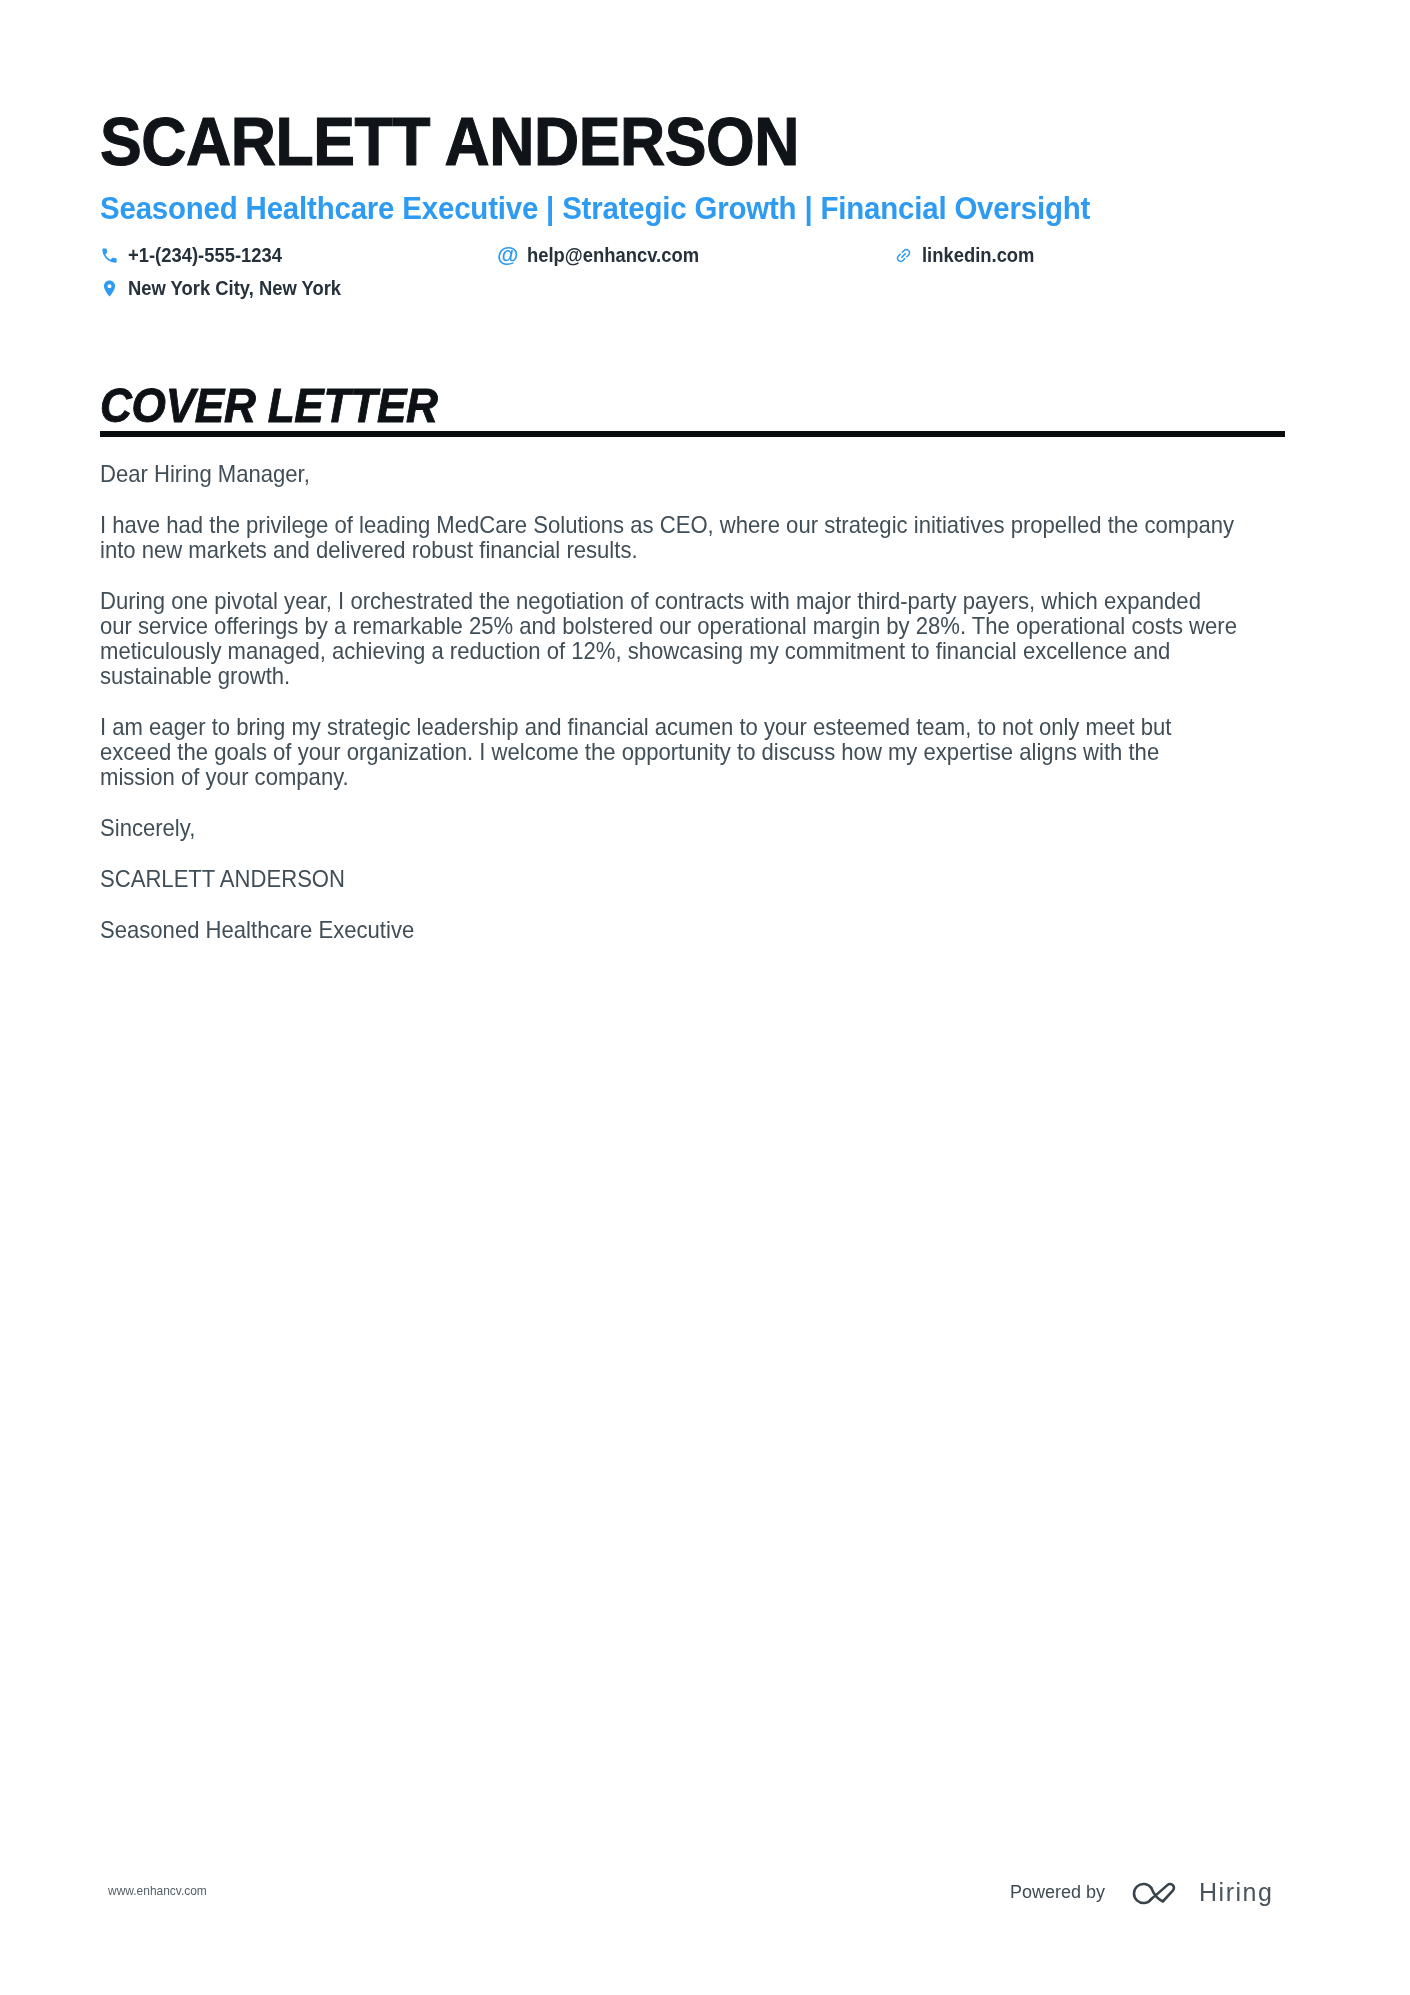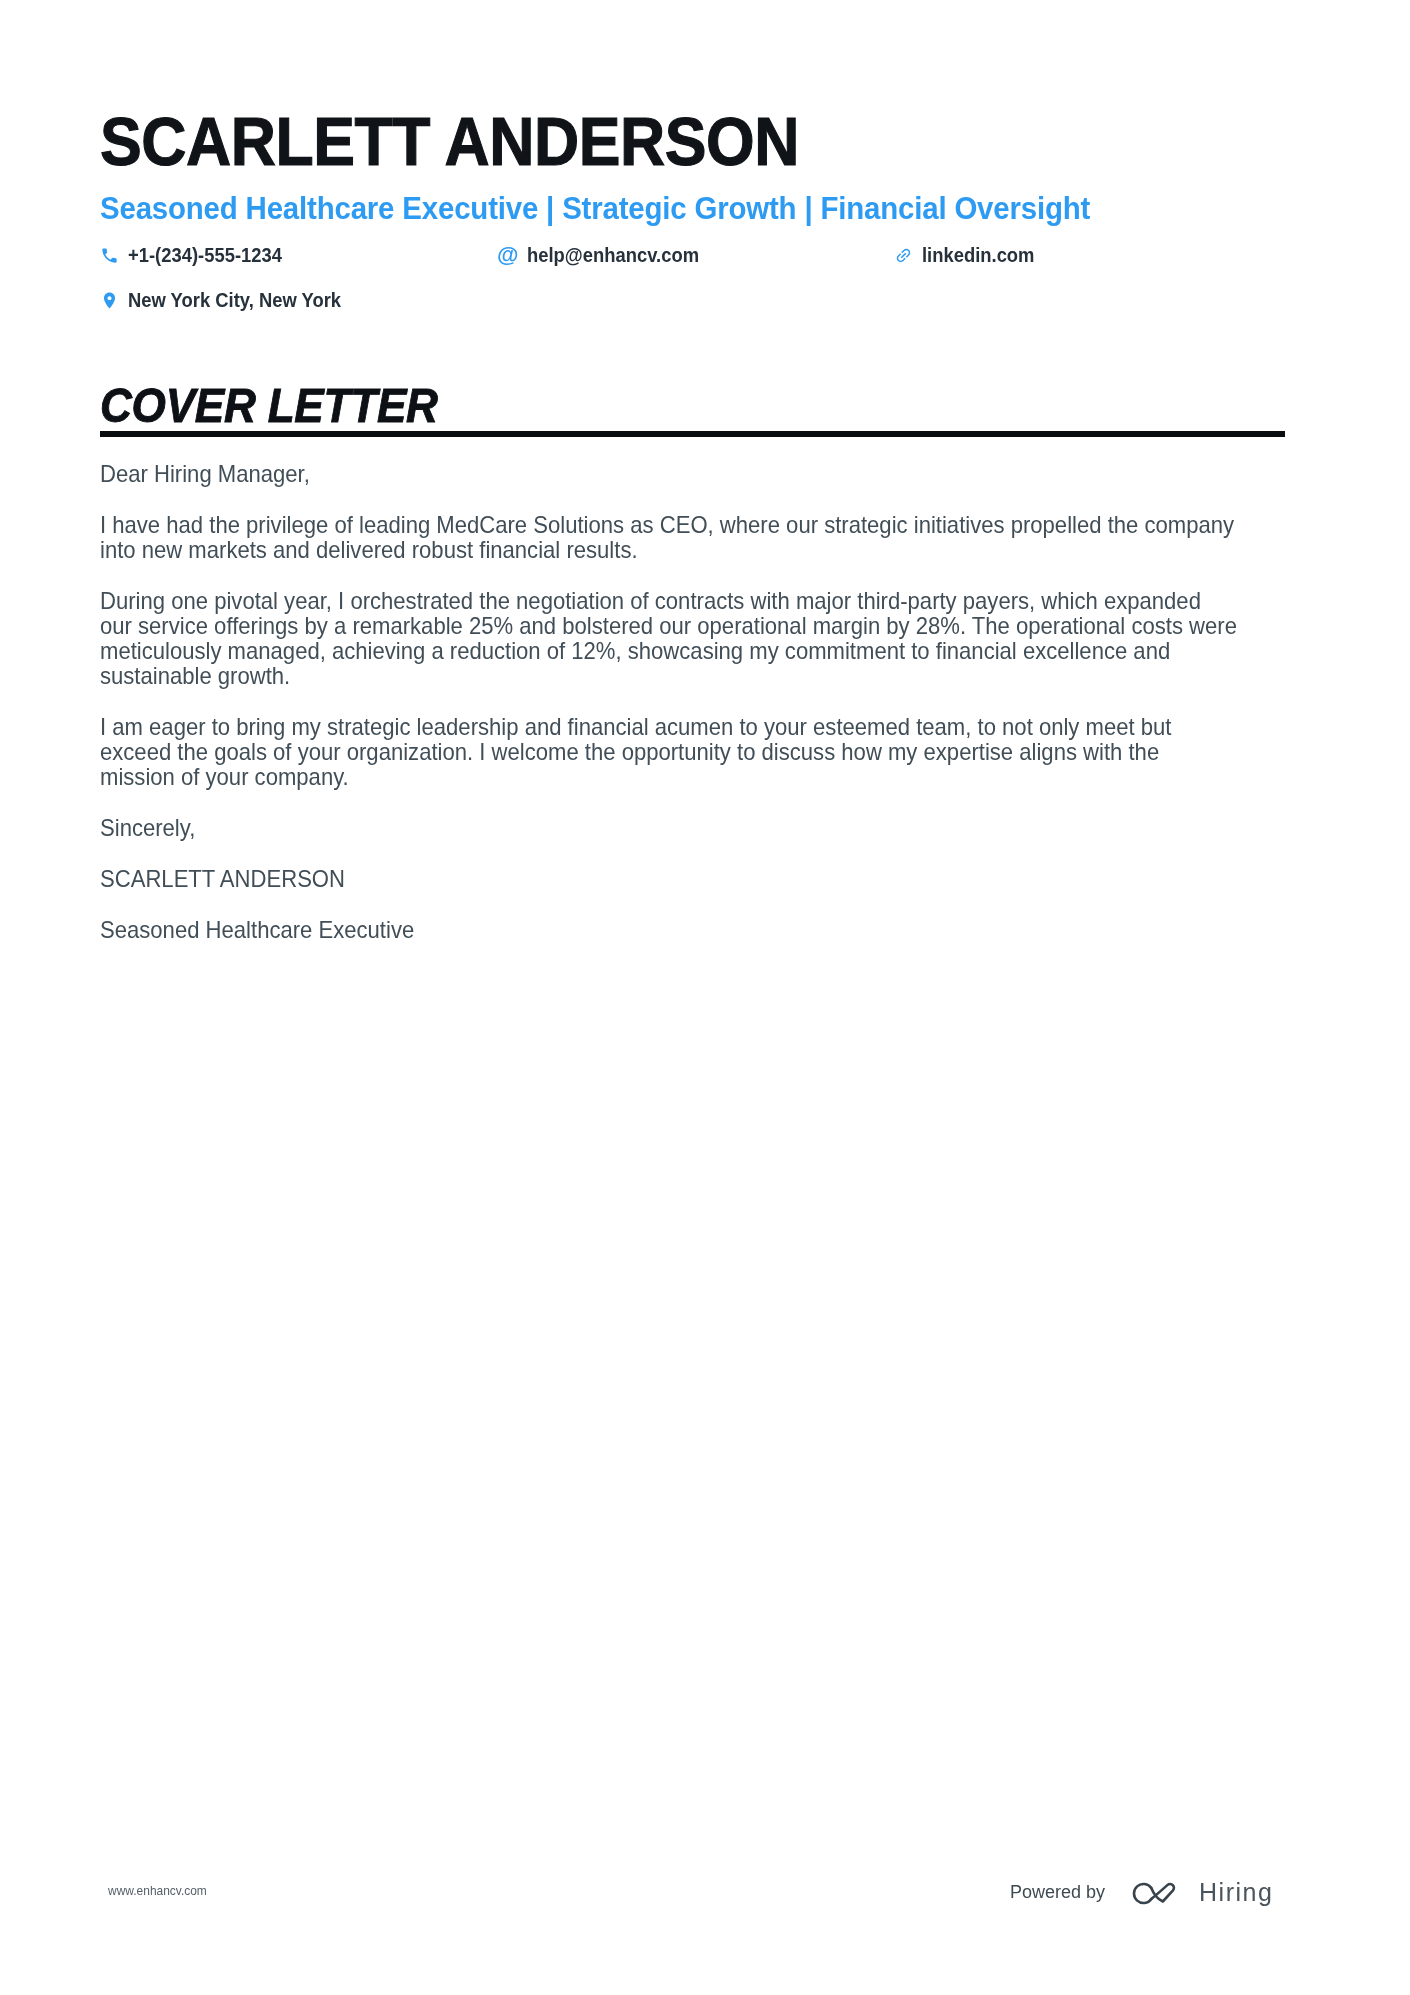--- a/index.html
+++ b/index.html
@@ -9,21 +9,21 @@
 
   
   .cx{display:inline-block;transform:scaleX(.92);transform-origin:0 0;white-space:pre-line;}
 
   .name{position:absolute;left:100px;top:106px;font-size:68px;line-height:70px;font-weight:700;
         color:#101418;letter-spacing:-.5px;-webkit-text-stroke:1.1px #101418;}
   .jobtitle{position:absolute;left:100px;top:188px;font-size:32px;line-height:40px;font-weight:700;
         color:#2e9bf3;letter-spacing:-.2px;}
 
   .contact{position:absolute;left:100px;top:243px;width:1190px;display:grid;
-        grid-template-columns:397px 397px 1fr;row-gap:21px;}
+        grid-template-columns:397px 397px 1fr;row-gap:9px;}
   .citem{display:flex;align-items:center;gap:9px;font-size:20px;font-weight:700;color:#26313c;line-height:24px;}
   .citem svg{flex:0 0 auto;display:block;}
   .at-glyph{color:#2e9bf3;font-size:22px;font-weight:700;line-height:20px;}
   .loc{grid-column:1 / span 3;}
 
   .section-head{position:absolute;left:100px;top:381px;font-style:italic;}
   .section-title{font-size:48px;line-height:50px;font-weight:700;color:#0d1116;
         -webkit-text-stroke:.9px #0d1116;letter-spacing:-.3px;}
   .rule{position:absolute;left:100px;top:431px;width:1185px;height:6px;background:#0a0d10;}
 

